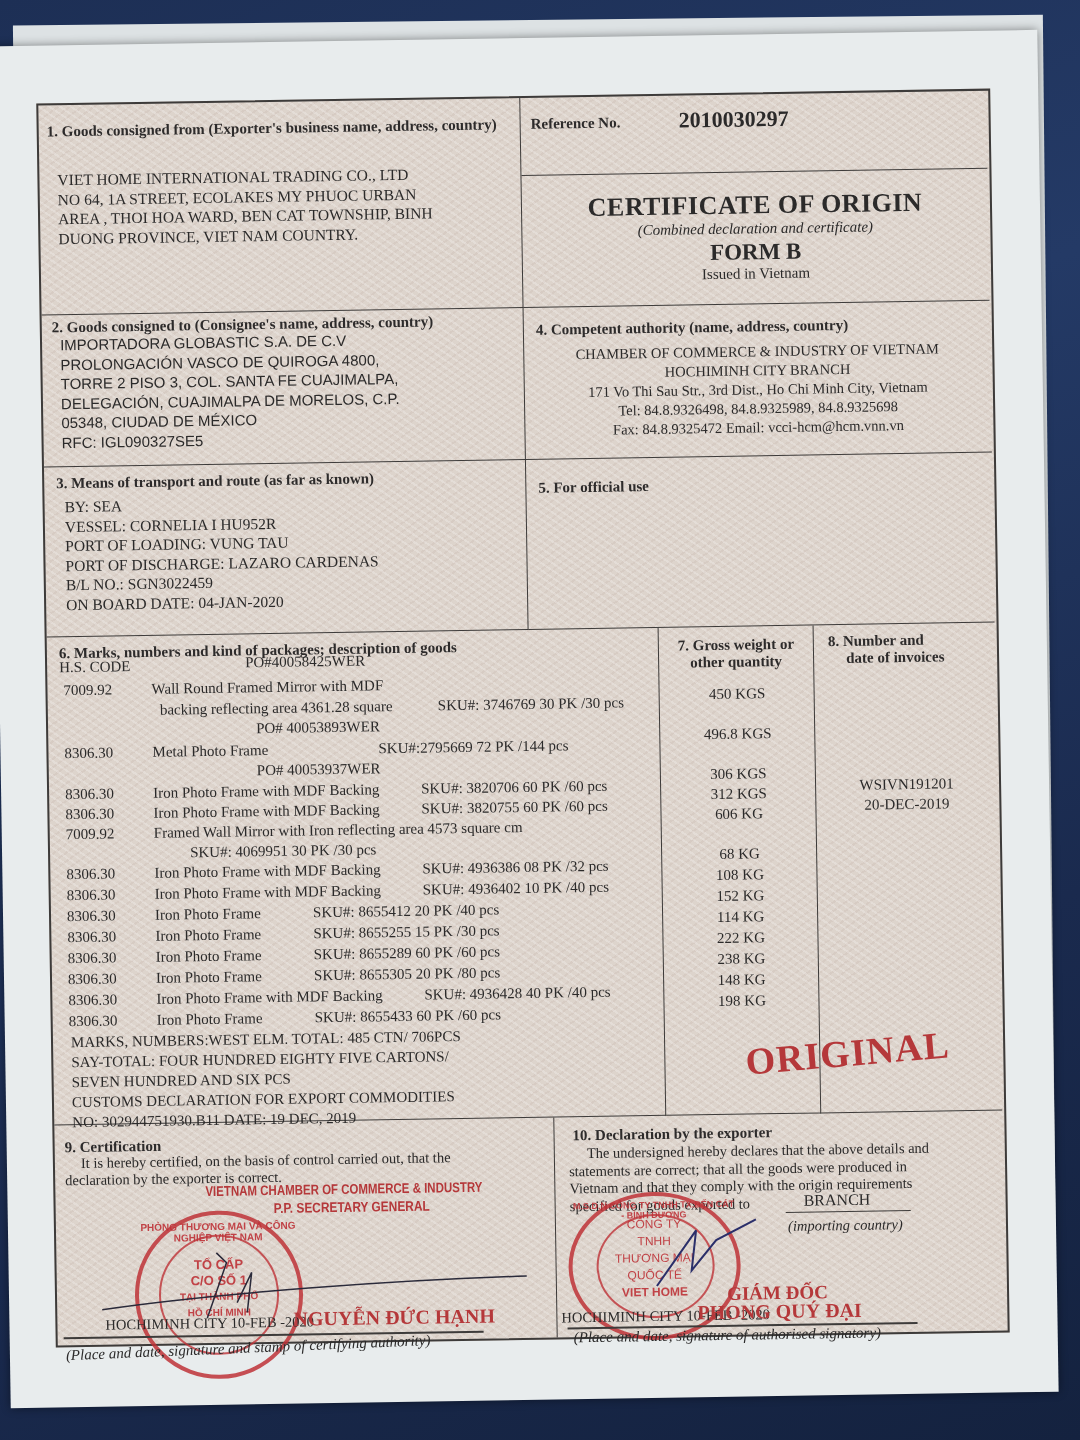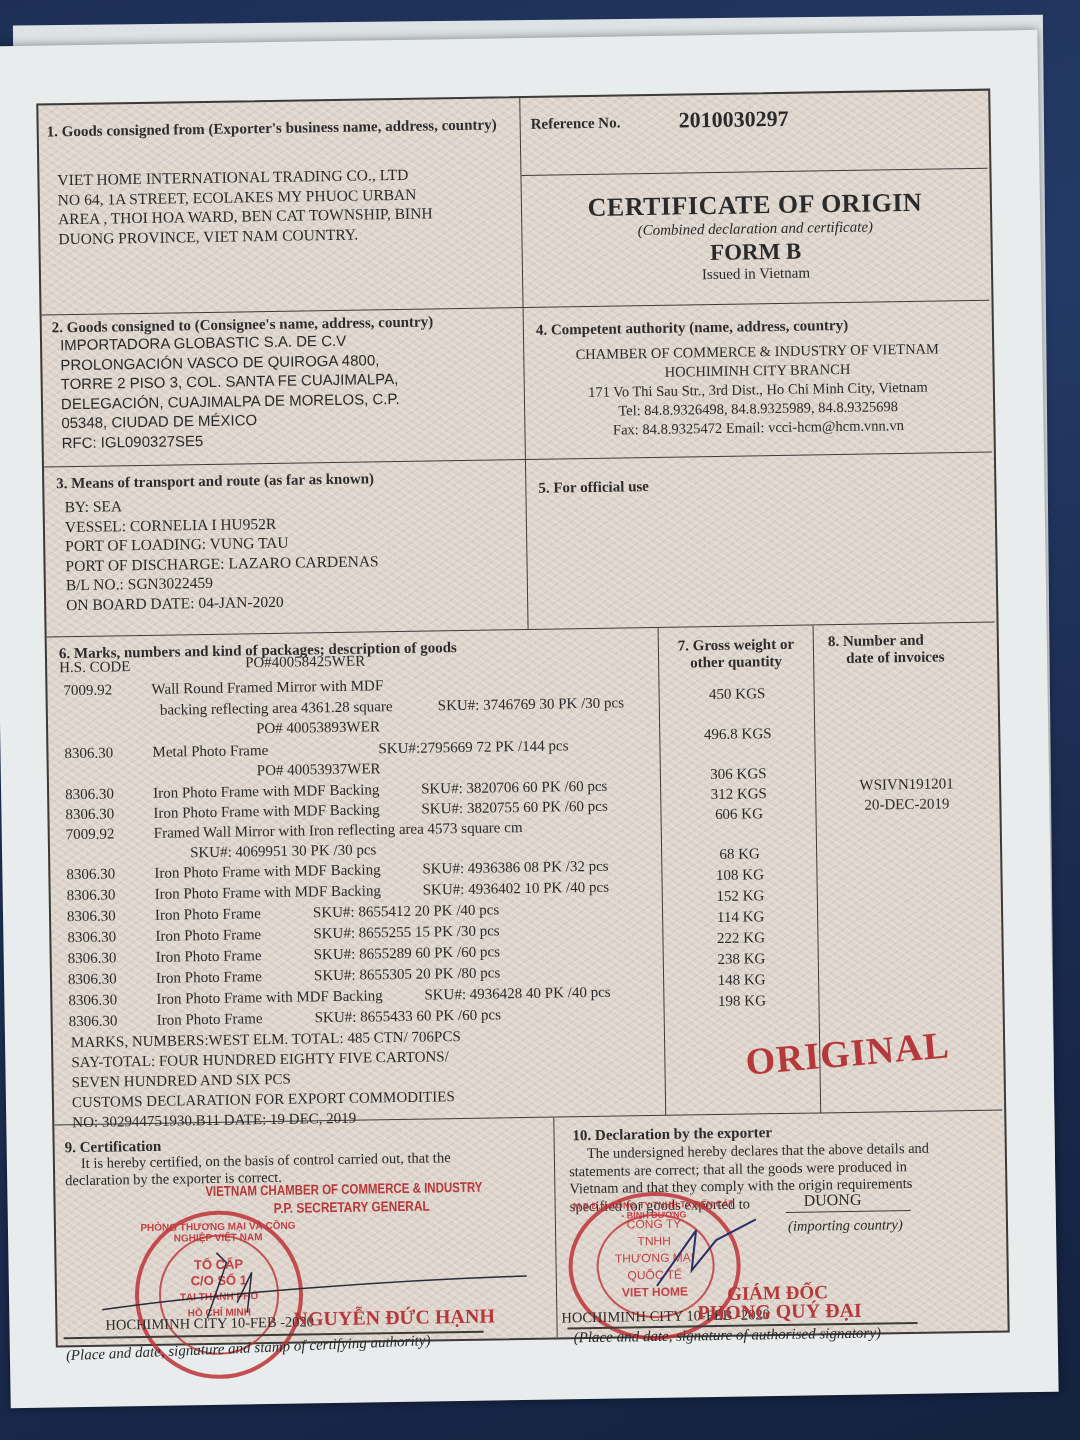--- a/index.html
+++ b/index.html
@@ -294,21 +294,21 @@
     </div>
 
     <div class="cell" id="box10">
       <div class="label" style="position:absolute;left:18px;top:10px;">10. Declaration by the exporter</div>
       <div style="position:absolute;left:14px;top:28px;font-size:14.5px;line-height:17.5px;width:430px;">
         <div style="padding-left:18px;">The undersigned hereby declares that the above details and</div>
         <div>statements are correct; that all the goods were produced in</div>
         <div>Vietnam and that they comply with the origin requirements</div>
         <div>specified for goods exported to</div>
       </div>
-      <div style="position:absolute;left:248px;top:78px;font-size:16px;">DUONG</div>
+      <div style="position:absolute;left:248px;top:78px;font-size:16px;">BRANCH</div>
       <div class="sig-line" style="left:230px;top:98px;width:125px;height:1px;"></div>
       <div class="italic" style="position:absolute;left:232px;top:104px;font-size:14.5px;">(importing country)</div>
 
       <div class="stamp" style="left:12px;top:76px;width:172px;height:148px;">
         <div class="stamp-inner" style="left:24px;top:18px;width:118px;height:104px;"></div>
         <div style="position:absolute;left:0;width:164px;top:4px;font-size:9px;">M.S.D.N  CÔNG TY TNHH  TX.BẾN CÁT - BÌNH DƯƠNG</div>
         <div style="position:absolute;left:0;width:164px;top:20px;font-size:12px;line-height:17px;font-weight:normal;">
           <div>CÔNG TY</div>
           <div>TNHH</div>
           <div>THƯƠNG MẠI</div>

